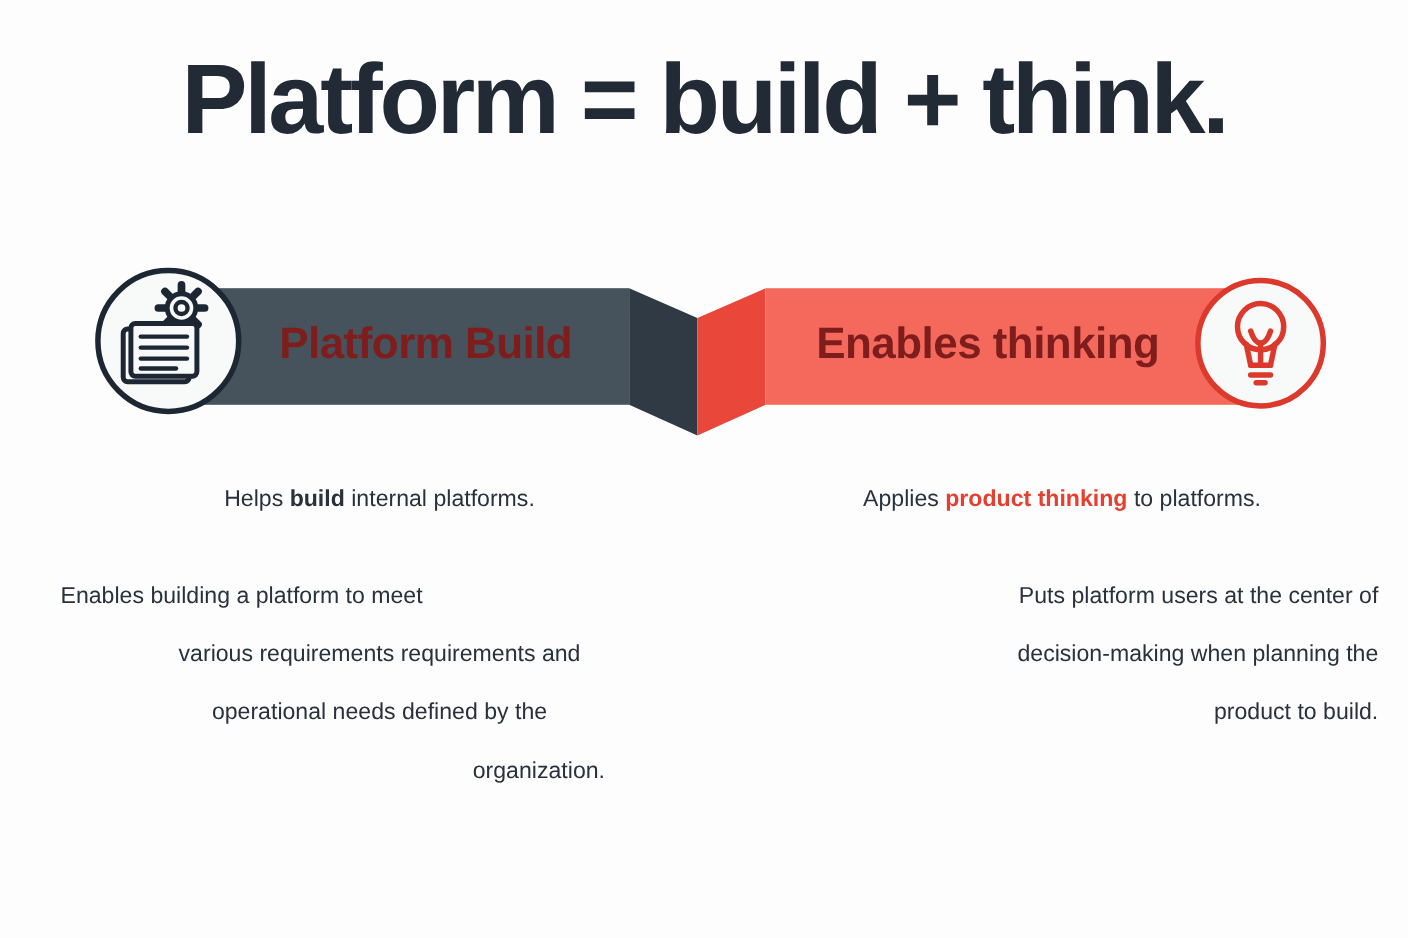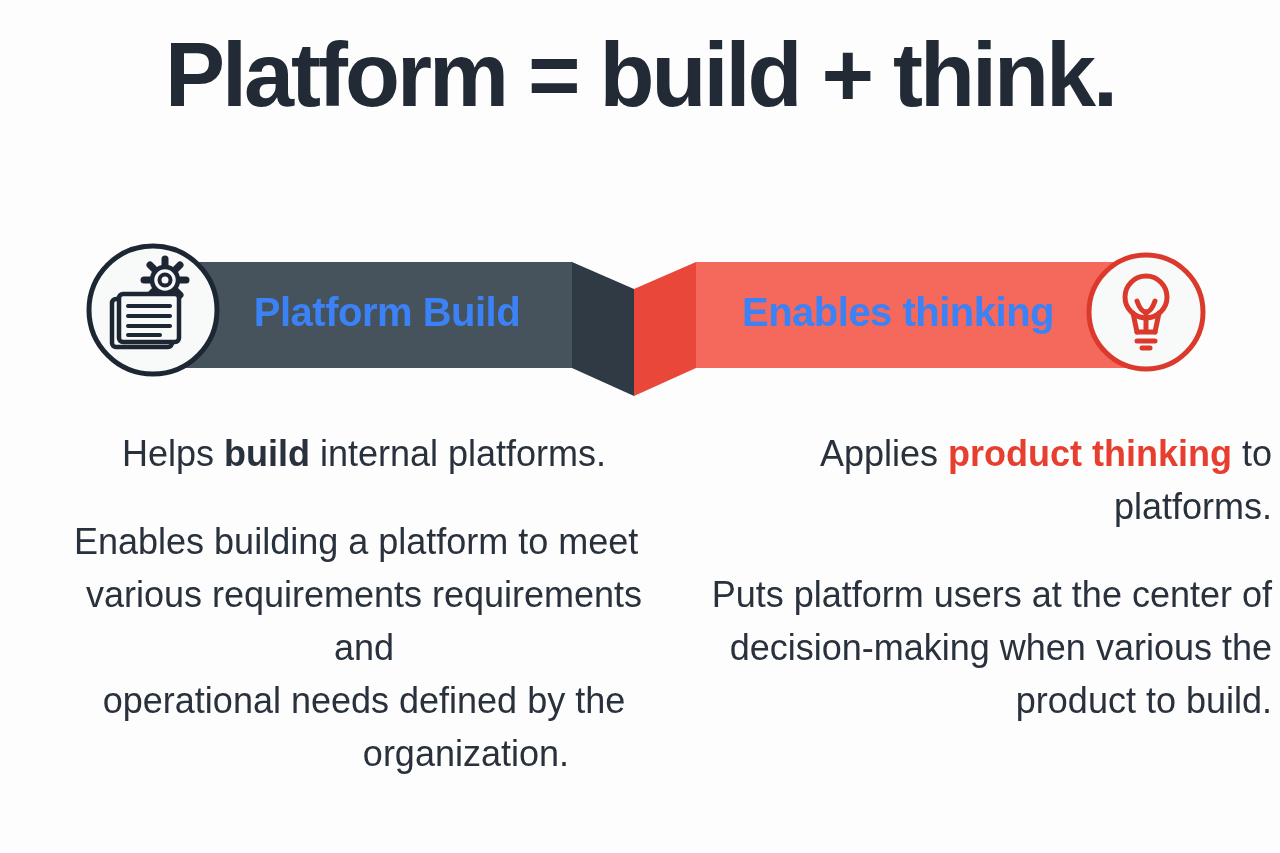--- a/index.html
+++ b/index.html
@@ -20,54 +20,53 @@
   .page{
     position:relative;
     width:1280px;height:853px;
     overflow:hidden;
     background:var(--bg);
     font-family:"Liberation Sans", sans-serif;
     color:var(--body-ink);
   }
   .title{
     position:absolute;
-    top:24px;left:0;width:1280px;
+    top:40px;left:0;width:1280px;
     text-align:center;
     font-size:90px;
     font-weight:700;
     letter-spacing:-3px;
     color:var(--ink);
   }
   .ribbon-svg{position:absolute;left:0;top:0;width:1280px;height:853px;}
   .banner-label{
     position:absolute;
     top:290px;
     height:44px;
     line-height:44px;
     text-align:center;
     font-size:40px;
     font-weight:700;
-    color:#3b82f6;
+    color:#7f1d1d;
     letter-spacing:-0.5px;
   }
   .banner-label.left{left:227px;width:320px;}
   .banner-label.right{left:718px;width:360px;}
   .col{
     position:absolute;
     top:427px;
-    font-size:36px;
+    font-size:21px;
     line-height:53px;
     color:var(--body-ink);
-    margin-left:19px;
   }
   .col.left{left:55px;width:580px;}
   .col.right{left:678px;width:575px;}
   .lead{margin-bottom:35px;}
   .col.left .lead{text-align:center;}
-  .col.right .lead{text-align:right;}
+  .col.right .lead{text-align:center;}
   .lead .emph-bold{font-weight:700;}
   .lead .emph-red{font-weight:700;color:var(--accent-red);}
   .para-line{display:block;}
   .col.left .para-line.l0{text-align:left;}
   .col.left .para-line.l1{text-align:center;}
   .col.left .para-line.l2{text-align:center;}
   .col.left .para-line.l3{text-align:right;padding-right:85px;}
   .col.right .para-line{text-align:right;}
   
   .f-dark{fill:var(--banner-dark);}
@@ -150,18 +149,18 @@
       <span class="para-line l1">various requirements requirements and</span>
       <span class="para-line l2">operational needs defined by the</span>
       <span class="para-line l3">organization.</span>
     </div>
   </div>
 
   <div class="col right">
     <div class="lead"><span>Applies </span><span class="emph-red">product thinking</span><span> to platforms.</span></div>
     <div>
       <span class="para-line">Puts platform users at the center of</span>
-      <span class="para-line">decision-making when various the</span>
+      <span class="para-line">decision-making when planning the</span>
       <span class="para-line">product to build.</span>
     </div>
   </div>
 
 </div>
 
 </body></html>

